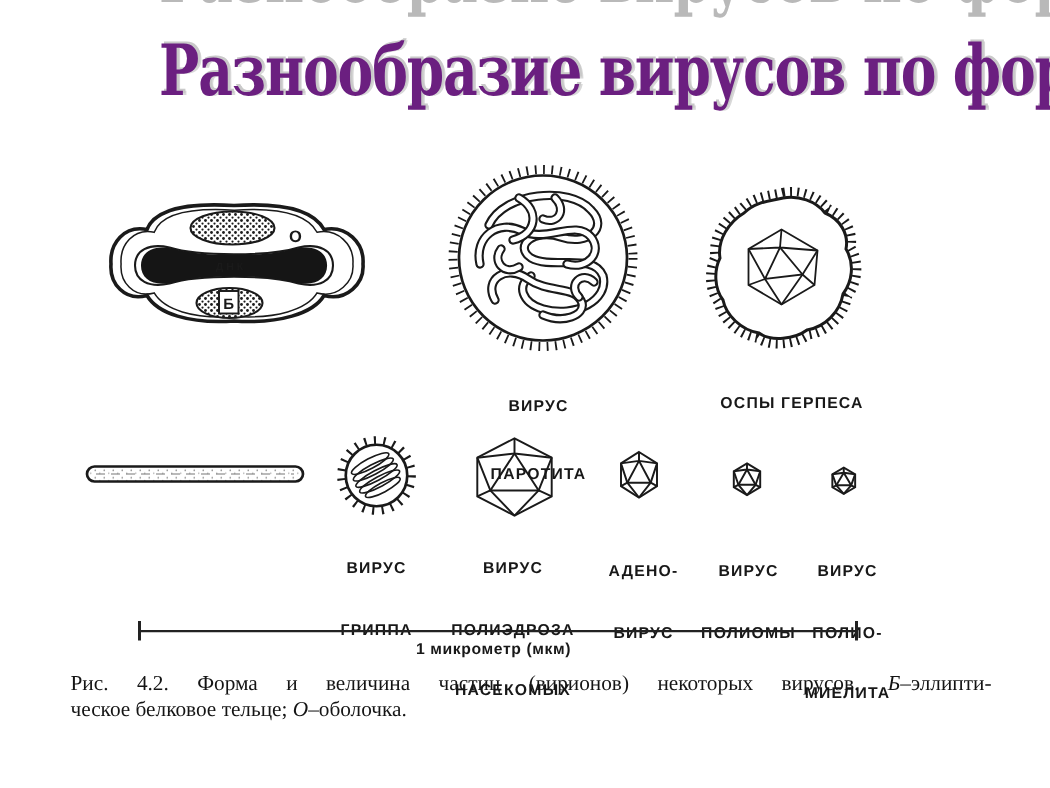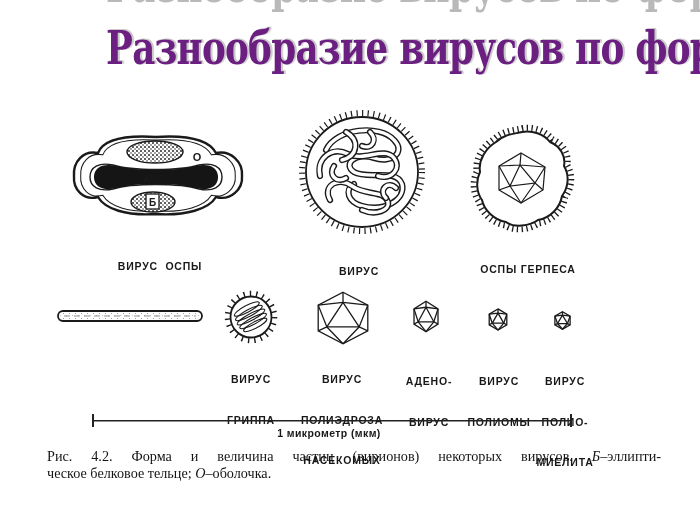--- a/index.html
+++ b/index.html
@@ -189,25 +189,23 @@
   </svg>
 
   <svg class="svg-polyoma" viewBox="0 0 100 100" preserveAspectRatio="none">
     <use href="#icosa"></use>
   </svg>
 
   <svg class="svg-polio" viewBox="0 0 100 100" preserveAspectRatio="none">
     <use href="#icosa"></use>
   </svg>
 
-  <div class="vlabel lb-smallpox">
-    <div>ВИРУС  ОСПЫ</div>
-  </div>
   <div class="vlabel lb-mumps">
     <div>ВИРУС</div>
+    <div>ПАРОТИТА</div>
   </div>
   <div class="vlabel lb-herpes">
     <div>ОСПЫ ГЕРПЕСА</div>
   </div>
   <div class="vlabel lb-flu">
     <div>ВИРУС</div>
     <div>ГРИППА</div>
   </div>
   <div class="vlabel lb-poly">
     <div>ВИРУС</div>

